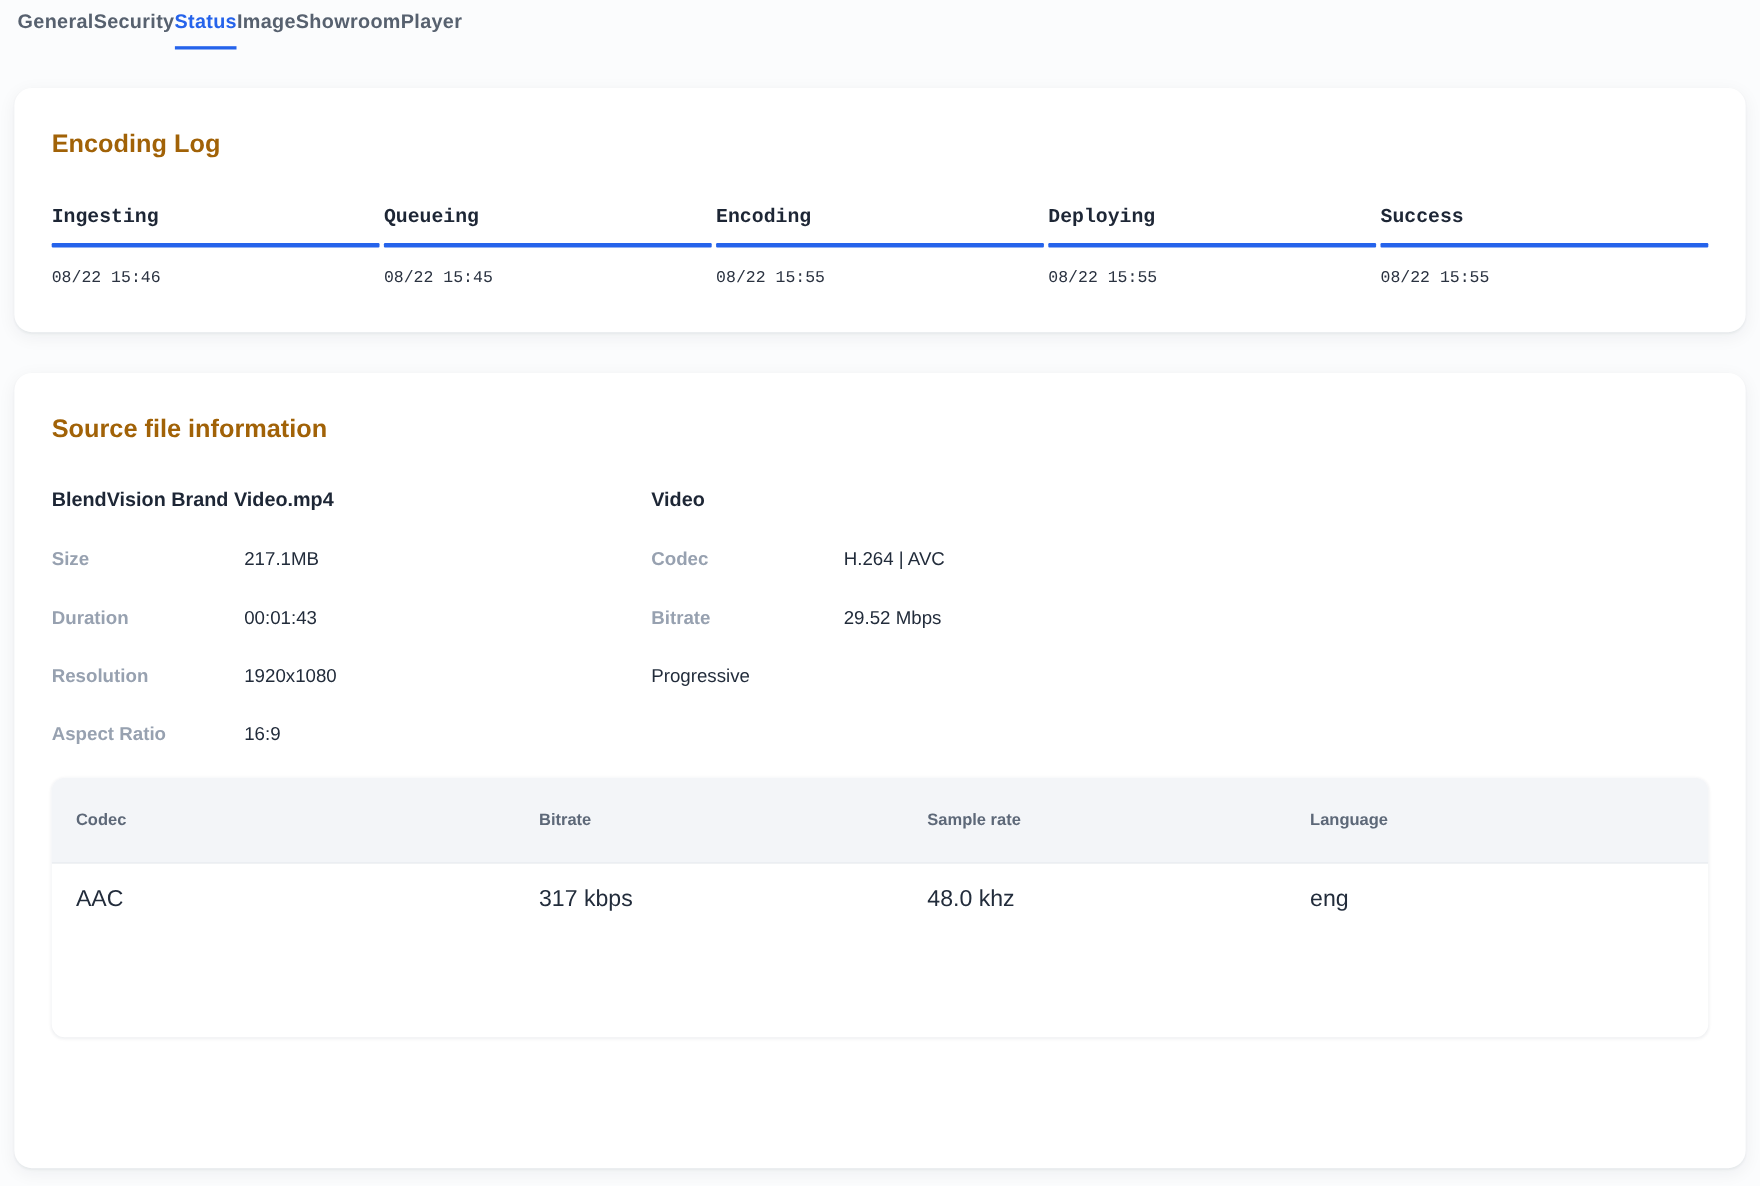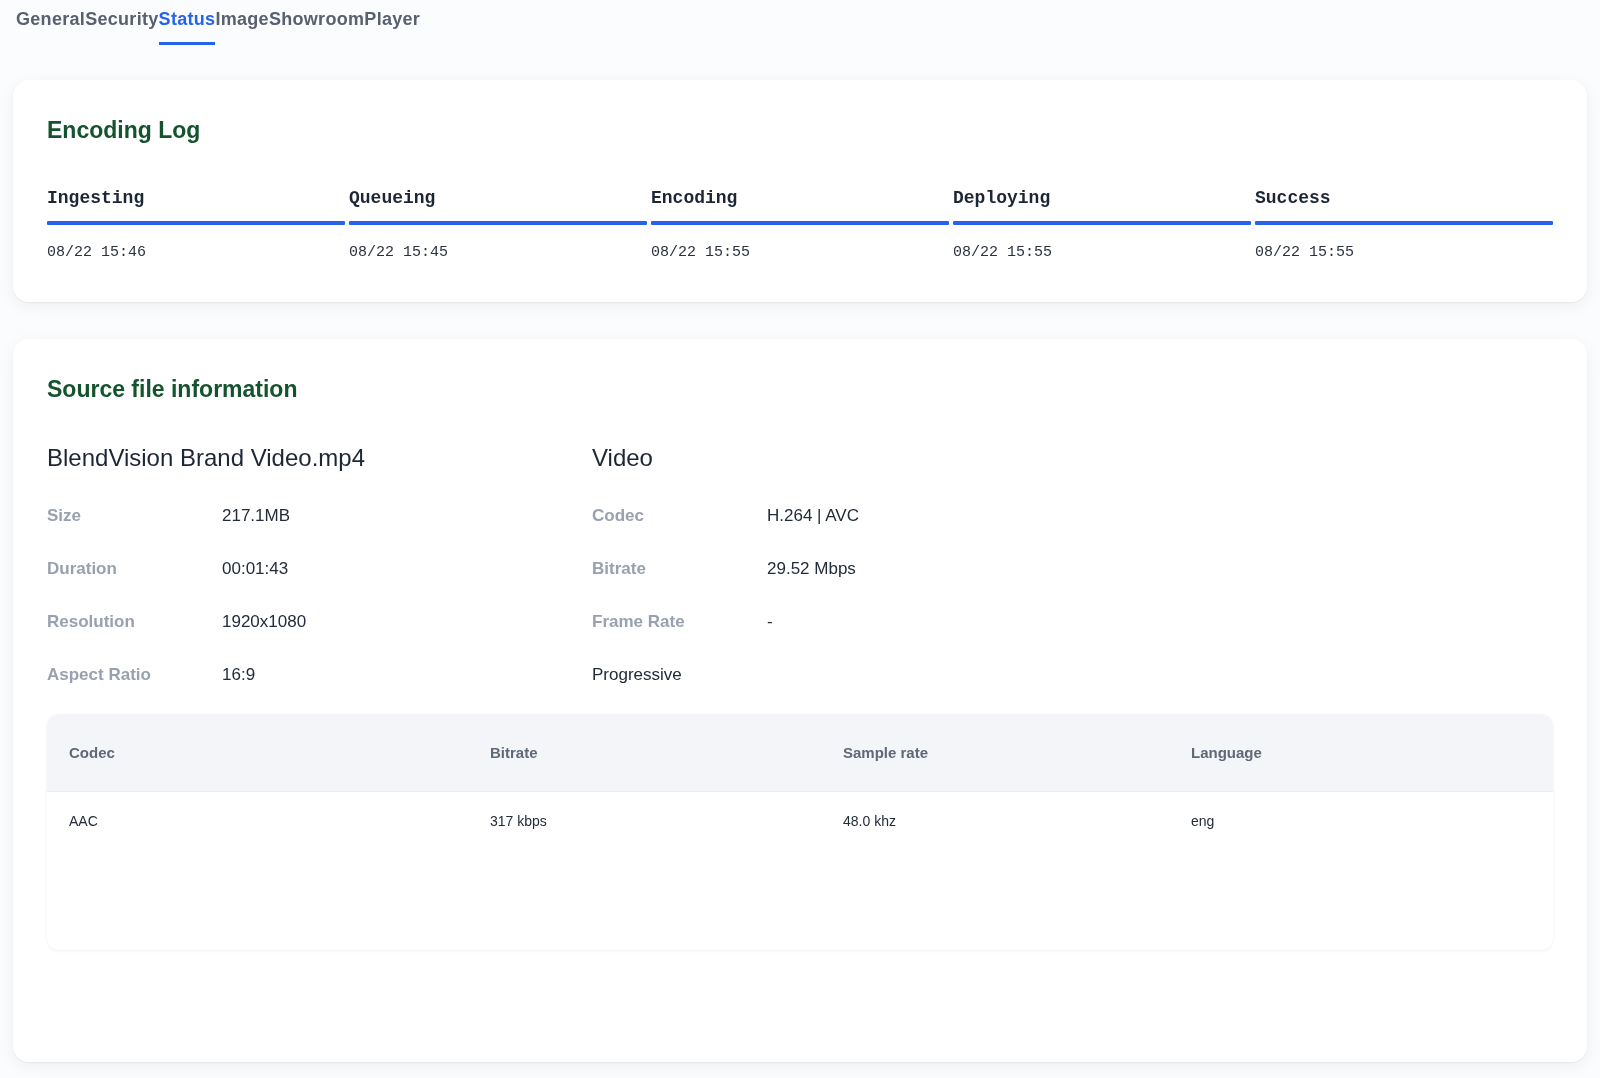--- a/index.html
+++ b/index.html
@@ -37,21 +37,21 @@
   
   .card {
     background: #ffffff;
     border-radius: 16px;
     margin: 0 13px;
     box-shadow: 0 1px 2px rgba(20,30,55,.05), 0 4px 16px rgba(20,30,55,.06);
   }
   .card-title {
     font-size: 23px;
     font-weight: 700;
-    color: #14532d;
+    color: #a16207;
   }
 
   
   .encoding-card { margin-top: 35px; padding: 37px 34px 41px; }
   .stages {
     display: flex;
     gap: 4px;
     margin-top: 44px;
   }
   .stage { flex: 1 1 0; min-width: 0; font-family: Liberation Mono, monospace; }
@@ -71,22 +71,22 @@
     font-size: 15px;
     color: #2a3240;
   }
 
   
   .source-card { margin-top: 37px; padding: 37px 34px 25px; height: 723px; }
   .src-columns { display: flex; margin-top: 41px; }
   .src-col { width: 545px; flex: 0 0 545px; }
   .src-col + .src-col { flex: 1 1 auto; }
   .src-col-title {
-    font-size: 24px;
-    font-weight: 400;
+    font-size: 18px;
+    font-weight: 700;
     color: #1d2635;
     margin-bottom: 30px;
   }
   .field-row {
     display: flex;
     align-items: center;
     margin-bottom: 26px;
     line-height: 27px;
   }
   .field-label {
@@ -129,21 +129,21 @@
     align-items: center;
     border-bottom: 1px solid #e7eaee;
   }
   .t-head .t-cell {
     font-size: 15px;
     font-weight: 700;
     color: #5d6878;
   }
   .t-body { padding-top: 21px; }
   .t-body .t-cell {
-    font-size: 14px;
+    font-size: 21px;
     color: #222c3b;
   }
 </style>
 </head>
 <body>
 
 <nav class="tabbar">
   <div class="tab">General</div>
   <div class="tab">Security</div>
   <div class="tab active">Status</div>
@@ -215,24 +215,20 @@
 
       <div class="field-row">
         <div class="field-label">Codec</div>
         <div class="field-value">H.264 | AVC</div>
       </div>
       <div class="field-row">
         <div class="field-label">Bitrate</div>
         <div class="field-value">29.52 Mbps</div>
       </div>
       <div class="field-row">
-        <div class="field-label">Frame Rate</div>
-        <div class="field-value">-</div>
-      </div>
-      <div class="field-row">
         <div class="field-value">Progressive</div>
       </div>
     </div>
   </div>
 
 
   <div class="audio-table">
     <div class="t-row t-head">
       <div class="t-cell">Codec</div>
       <div class="t-cell">Bitrate</div>

